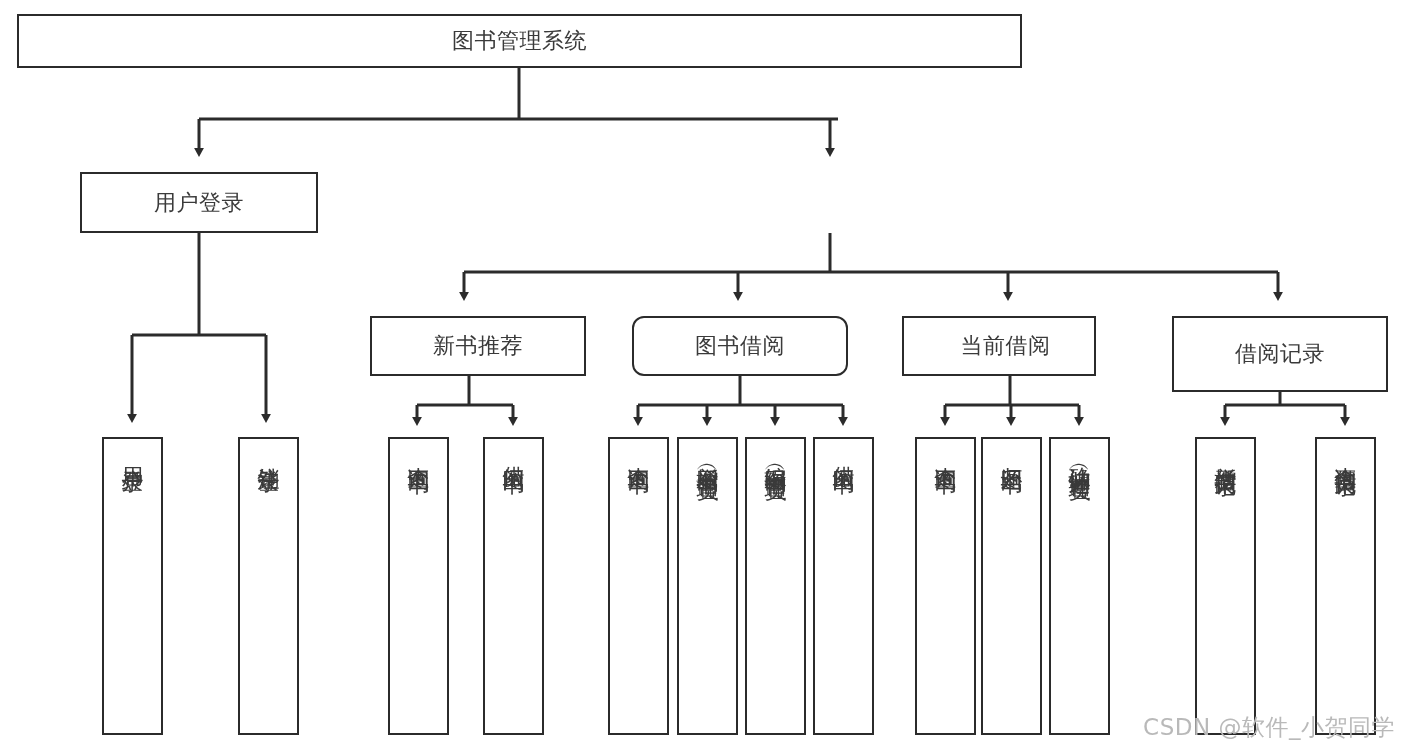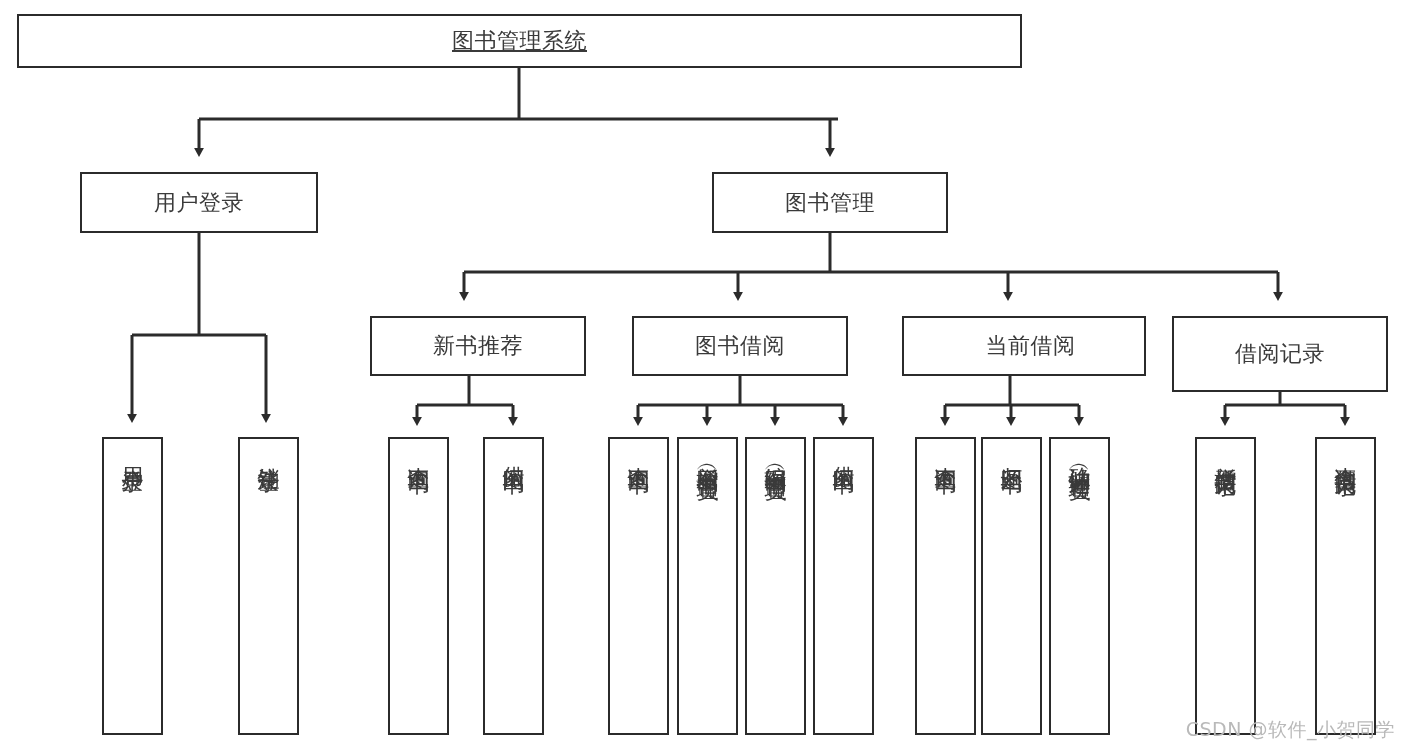--- a/index.html
+++ b/index.html
@@ -32,42 +32,41 @@
     color:#3a3a3a;
     letter-spacing:0.5px;
   }
   .node.h{
     font-size:22px;
     line-height:1;
     white-space:nowrap;
   }
   .node.root{
     font-size:22px;
-    text-decoration:underline;
   }
   
   .node.v{
     padding:10px 0 10px 0;
     align-items:flex-start;
     justify-content:center;
   }
   .node.v .vtext{
     writing-mode:vertical-rl;
     text-orientation:upright;
     font-size:22px;
     line-height:1.28;
     letter-spacing:2px;
     white-space:nowrap;
     color:#3a3a3a;
   }
   .watermark{
     position:absolute;
     right:10px;
     bottom:4px;
-    font-size:19px;
+    font-size:23px;
     color:#b9b9b9;
     letter-spacing:0.5px;
     white-space:nowrap;
   }
 </style>
 </head>
 <body>
 
 <div id="canvas">
 
@@ -122,33 +121,30 @@
   </svg>
 
   <div class="node h root" style="left:17px; top:14px; width:1005px; height:54px;">
     <span>图书管理系统</span>
   </div>
 
   <div class="node h" style="left:80px; top:172px; width:238px; height:61px;">
     <span>用户登录</span>
   </div>
 
-  <div class="node h" style="left:712px; top:172px; width:236px; height:61px;">
-    <span>图书管理</span>
-  </div>
 
   <div class="node h" style="left:362px; top:316px; width:216px; height:60px;margin-left:8px;">
     <span>新书推荐</span>
   </div>
 
-  <div class="node h" style="left:632px; top:316px; width:216px; height:60px;">
+  <div class="node h" style="left:632px; top:316px; width:216px; height:60px;border-radius:12px;">
     <span>图书借阅</span>
   </div>
 
-  <div class="node h" style="left:902px; top:316px; width:244px; height:60px;padding-left:13px;">
+  <div class="node h" style="left:902px; top:316px; width:194px; height:60px;padding-left:13px;">
     <span>当前借阅</span>
   </div>
 
   <div class="node h" style="left:1172px; top:316px; width:216px; height:76px;">
     <span>借阅记录</span>
   </div>
 
   <div class="node v" style="left:102px; top:437px; width:61px; height:298px;">
     <span class="vtext">用户登录</span>
   </div>

